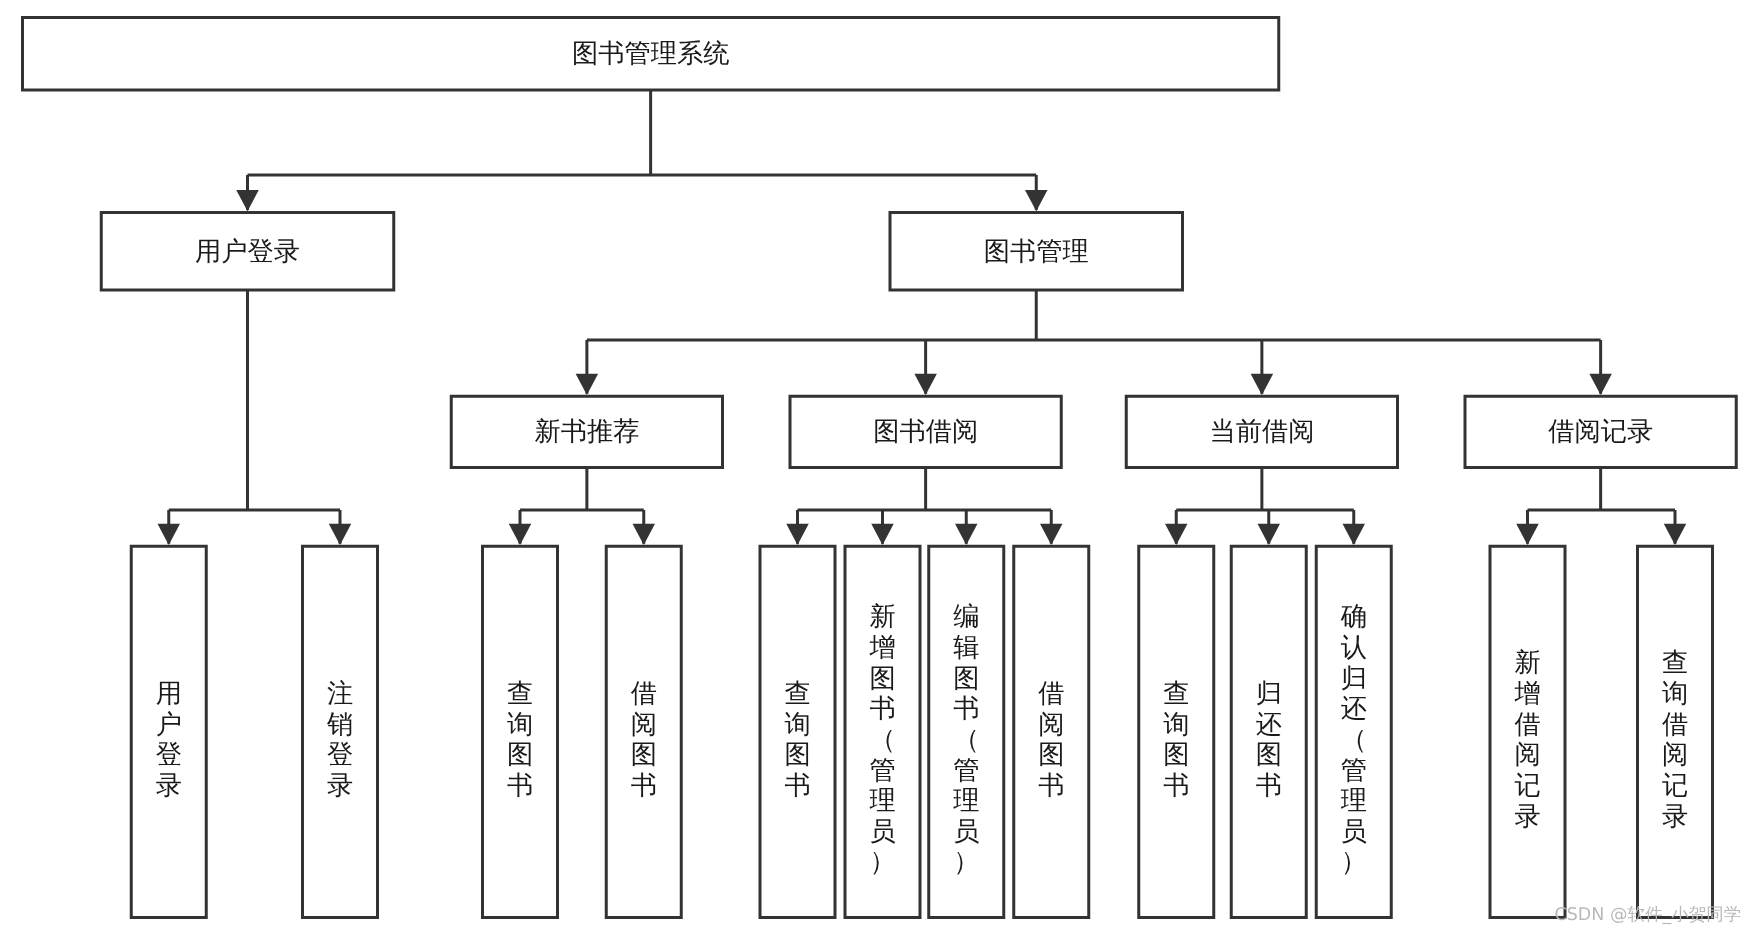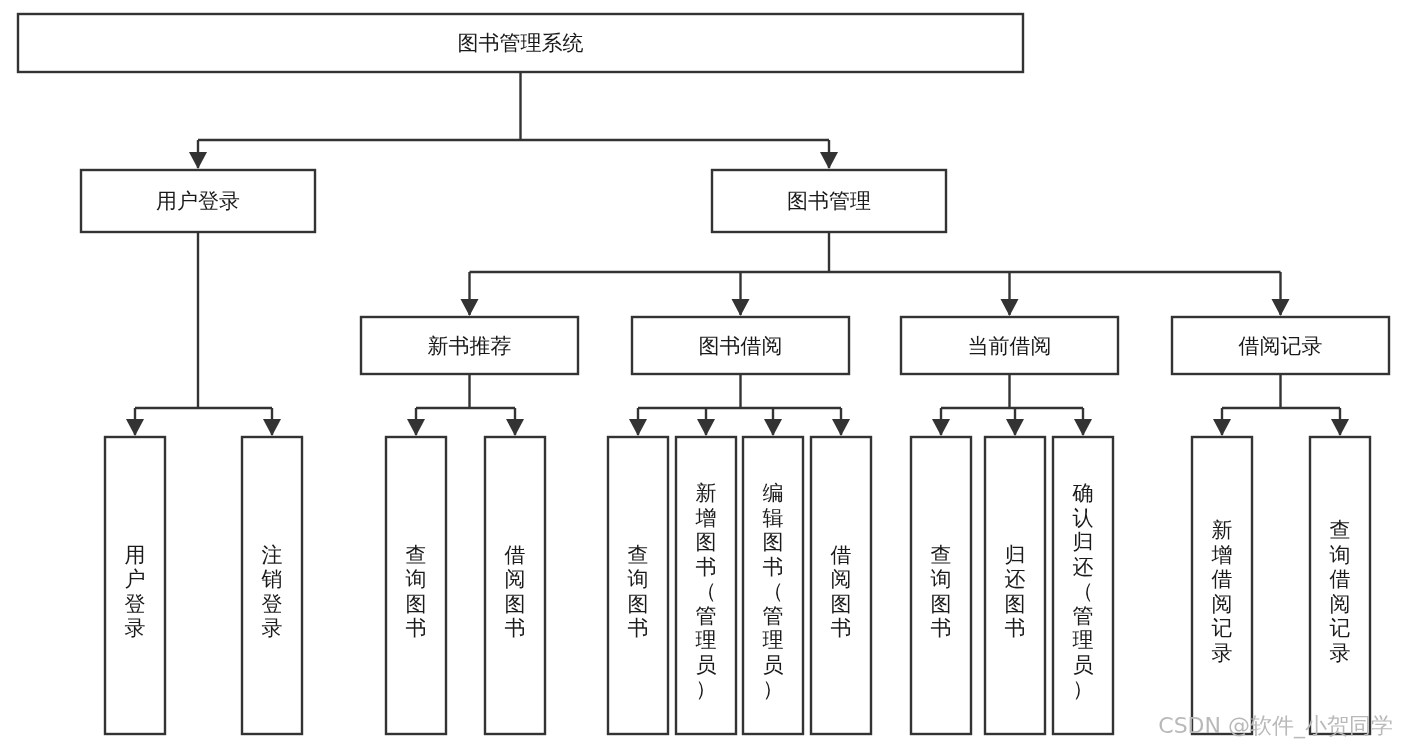--- a/index.html
+++ b/index.html
@@ -46,21 +46,21 @@
     fill: #1a1a1a;
     font-size: 21px;
     text-anchor: middle;
     dominant-baseline: middle;
   }
   .watermark {
     position: absolute;
     right: 12px;
     bottom: 6px;
     font-family: "DejaVu Sans", "Liberation Sans", sans-serif;
-    font-size: 22px;
+    font-size: 14px;
     color: #b9b9b9;
     white-space: nowrap;
     user-select: none;
   }
 </style>
 </head>
 <body>
 
 <div id="diagram-root">
   <svg class="flow" viewBox="0 0 1405 747">

